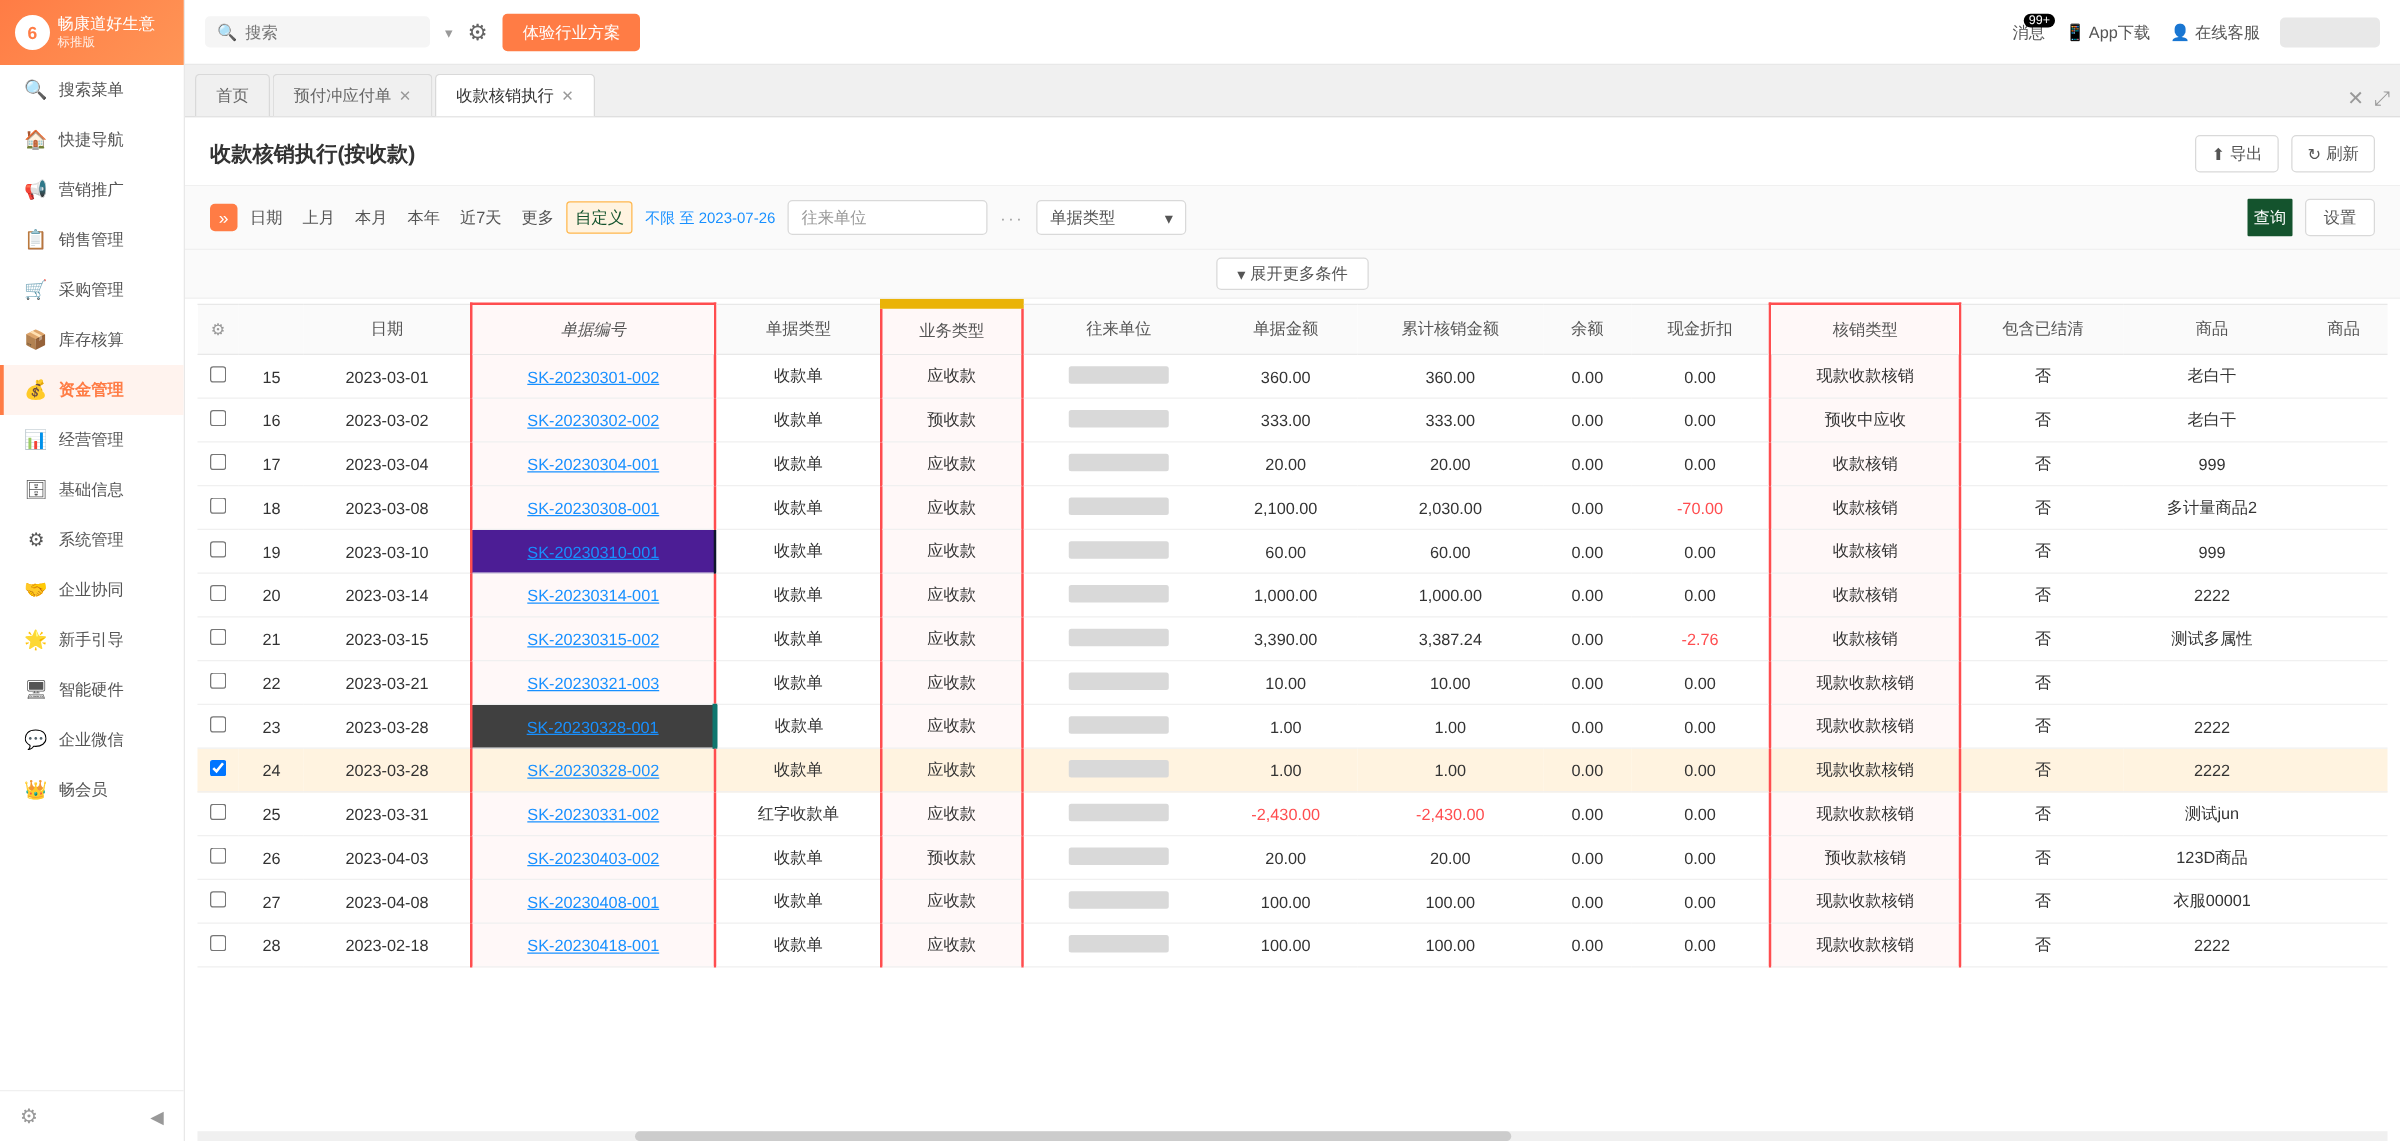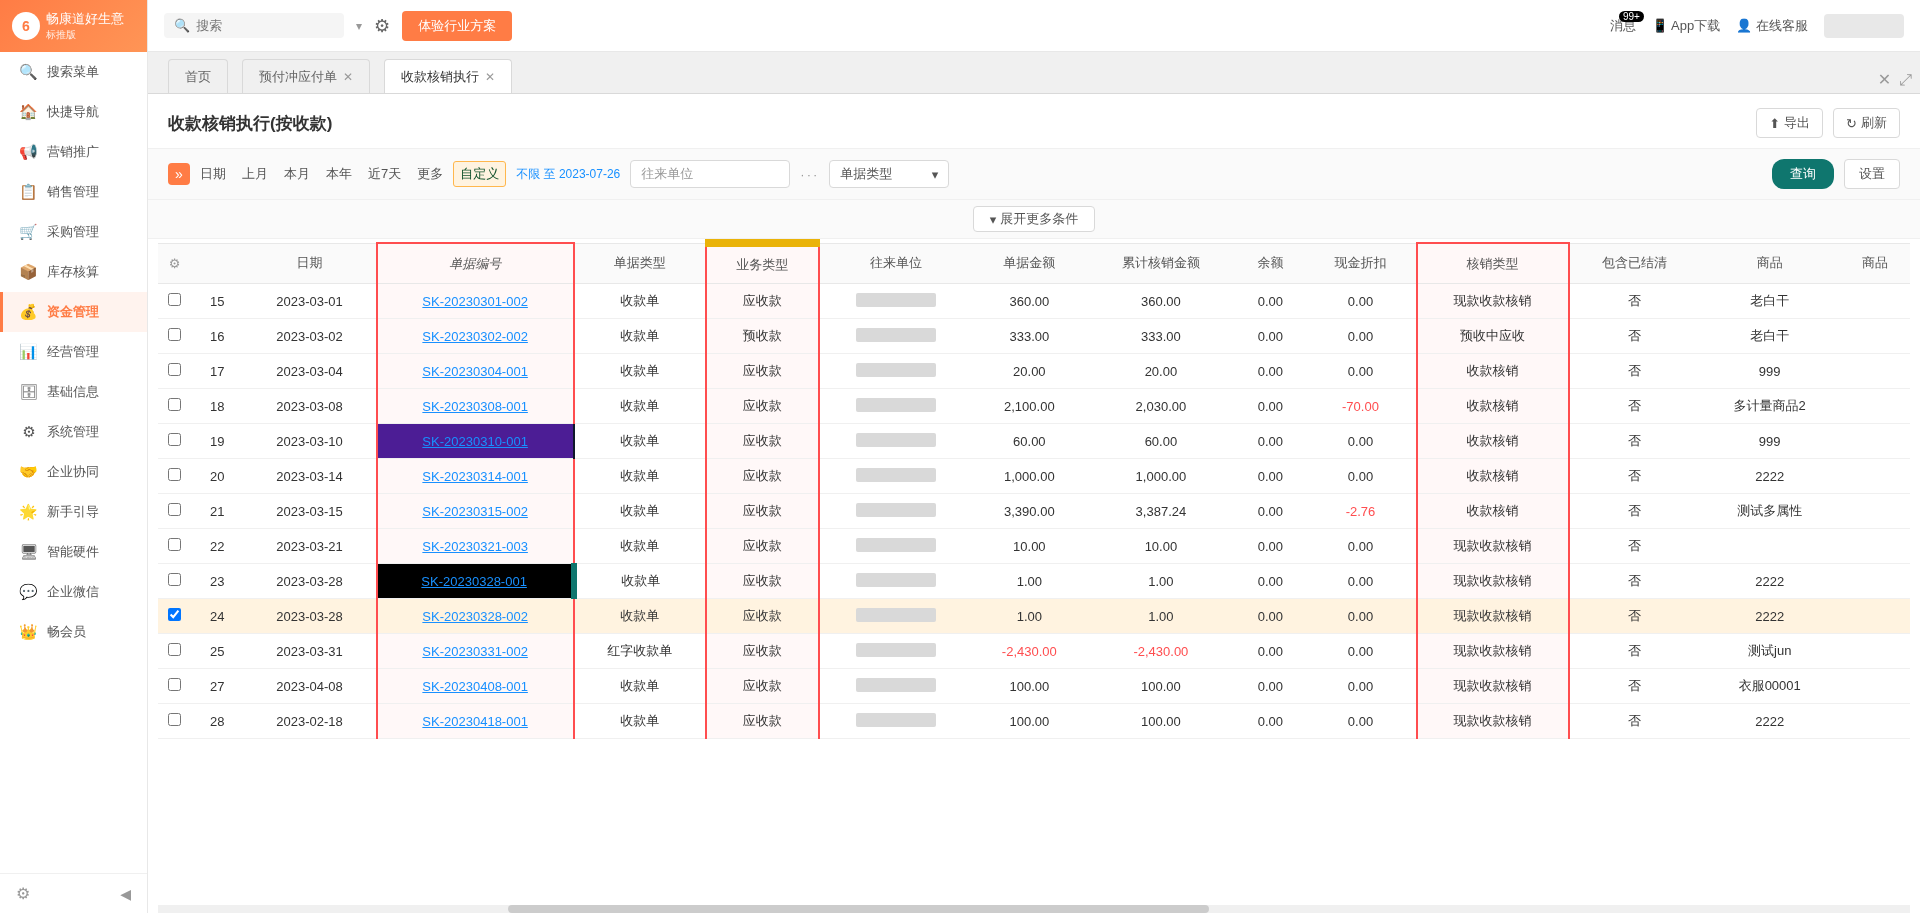--- a/index.html
+++ b/index.html
@@ -99,21 +99,20 @@
       padding: 0 16px;
       display: flex; align-items: center; gap: 6px;
       border: 1px solid #d9d9d9;
       border-bottom: none;
       background: #f0f0f0;
       color: #666;
       cursor: pointer;
       font-size: 13px;
       border-radius: 4px 4px 0 0;
       margin-right: 2px;
-      margin-left: 12px;
     }
     .tab.active { background: #fff; color: #333; border-bottom-color: #fff; }
     .tab-close { color: #999; font-size: 12px; }
     .tab-home { font-weight: normal; }
 
     
     .content {
       flex: 1;
       background: #fff;
       overflow: hidden;
@@ -165,22 +164,22 @@
     }
     .filter-dots { color: #999; letter-spacing: 2px; }
     .filter-type-select {
       border: 1px solid #d9d9d9; border-radius: 4px;
       padding: 4px 10px; font-size: 13px; color: #555;
       background: #fff; min-width: 120px;
       display: flex; align-items: center; justify-content: space-between;
     }
     .filter-spacer { flex: 1; }
     .btn-query {
-      background: #0f766e; color: #fff; border: none; border-radius: 12px;
-      padding: 6px 18px; cursor: pointer; font-size: 13px;
+      background: #14532d; color: #fff; border: none; border-radius: 1px;
+      padding: 6px 5px; cursor: pointer; font-size: 13px;
     }
     .btn-settings {
       border: 1px solid #d9d9d9; background: #fff; border-radius: 4px;
       padding: 5px 14px; cursor: pointer; font-size: 13px; color: #555;
     }
     .expand-more {
       display: flex; align-items: center; justify-content: center;
       padding: 6px;
       border-bottom: 1px solid #f0f0f0;
       background: #fafafa;
@@ -548,21 +547,21 @@
       <td class="">0.00</td>
       <td style="border-left:2px solid #ff4d4f;border-right:2px solid #ff4d4f;background:#fff8f8;">现款收款核销</td>
       <td>否</td>
       <td></td>
       <td></td>
     </tr>
             <tr>
       <td><input type="checkbox" style=""></td>
       <td>23</td>
       <td>2023-03-28</td>
-      <td class="link" style="border-left:2px solid #ff4d4f;border-right:6px solid #0f766e;background:#000000;">SK-20230328-001</td>
+      <td class="link" style="border-left:2px solid #ff4d4f;border-right:4px solid #0f766e;background:#404040;">SK-20230328-001</td>
       <td>收款单</td>
       <td style="border-left:2px solid #ff4d4f;border-right:2px solid #ff4d4f;background:#fff8f8;">应收款</td>
       <td><span style="display:inline-block;width:80px;height:14px;background:#d9d9d9;border-radius:2px;"></span></td>
       <td class="">1.00</td>
       <td class="">1.00</td>
       <td>0.00</td>
       <td class="">0.00</td>
       <td style="border-left:2px solid #ff4d4f;border-right:2px solid #ff4d4f;background:#fff8f8;">现款收款核销</td>
       <td>否</td>
       <td>2222</td>
@@ -597,20 +596,37 @@
       <td class="negative">-2,430.00</td>
       <td>0.00</td>
       <td class="">0.00</td>
       <td style="border-left:2px solid #ff4d4f;border-right:2px solid #ff4d4f;background:#fff8f8;">现款收款核销</td>
       <td>否</td>
       <td>测试jun</td>
       <td></td>
     </tr>
             <tr>
       <td><input type="checkbox" style=""></td>
+      <td>26</td>
+      <td>2023-04-03</td>
+      <td class="link" style="border-left:2px solid #ff4d4f;border-right:2px solid #ff4d4f;background:#fff8f8;">SK-20230403-002</td>
+      <td>收款单</td>
+      <td style="border-left:2px solid #ff4d4f;border-right:2px solid #ff4d4f;background:#fff8f8;">预收款</td>
+      <td><span style="display:inline-block;width:80px;height:14px;background:#d9d9d9;border-radius:2px;"></span></td>
+      <td class="">20.00</td>
+      <td class="">20.00</td>
+      <td>0.00</td>
+      <td class="">0.00</td>
+      <td style="border-left:2px solid #ff4d4f;border-right:2px solid #ff4d4f;background:#fff8f8;">预收款核销</td>
+      <td>否</td>
+      <td>123D商品</td>
+      <td></td>
+    </tr>
+            <tr>
+      <td><input type="checkbox" style=""></td>
       <td>27</td>
       <td>2023-04-08</td>
       <td class="link" style="border-left:2px solid #ff4d4f;border-right:2px solid #ff4d4f;background:#fff8f8;">SK-20230408-001</td>
       <td>收款单</td>
       <td style="border-left:2px solid #ff4d4f;border-right:2px solid #ff4d4f;background:#fff8f8;">应收款</td>
       <td><span style="display:inline-block;width:80px;height:14px;background:#d9d9d9;border-radius:2px;"></span></td>
       <td class="">100.00</td>
       <td class="">100.00</td>
       <td>0.00</td>
       <td class="">0.00</td>

